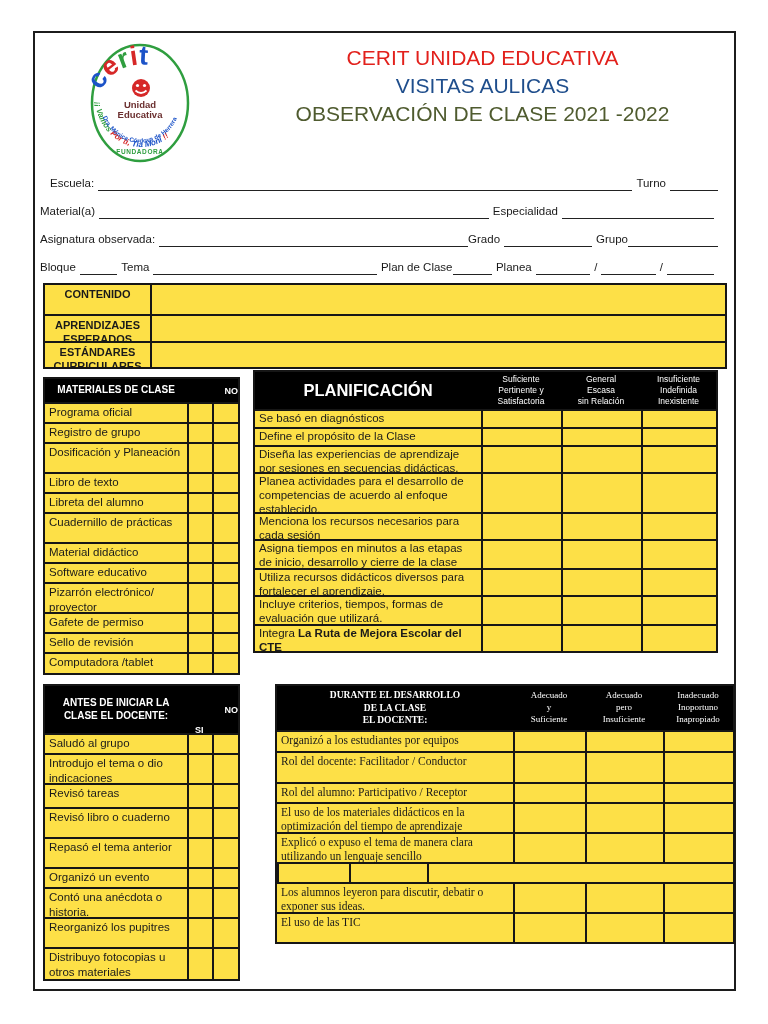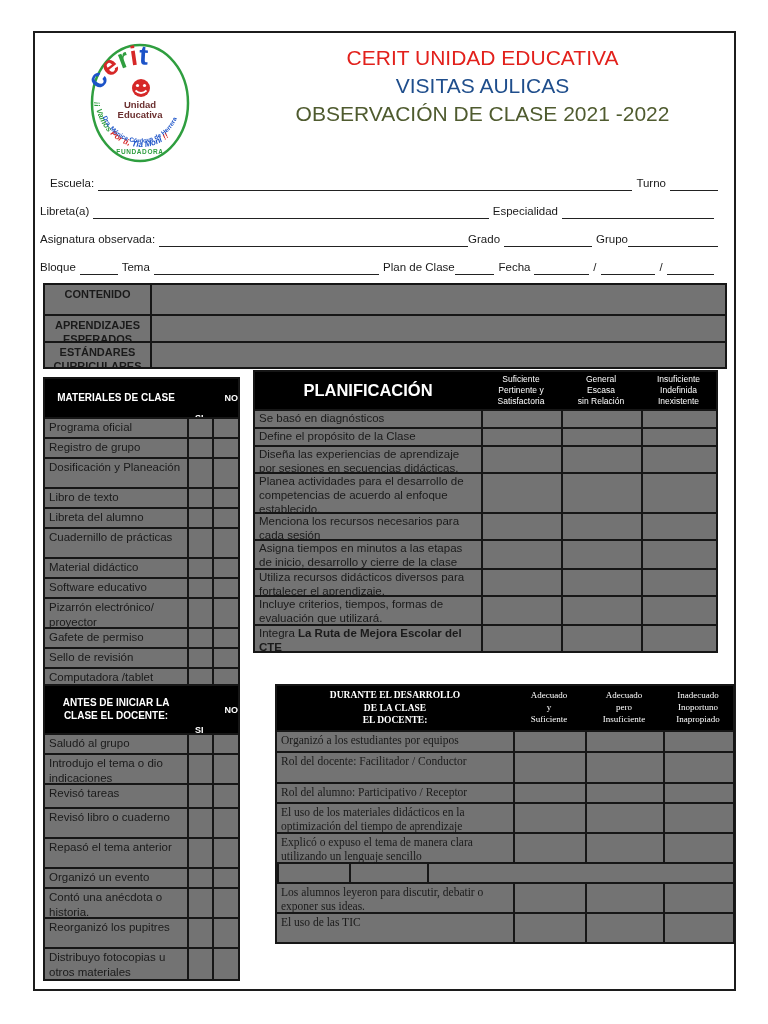--- a/index.html
+++ b/index.html
@@ -11,21 +11,21 @@
   .logo { position:absolute; left:75px; top:36px; width:130px; height:132px; }
   .titles { position:absolute; left:245px; top:44px; width:475px; text-align:center;
             font-weight:normal; font-size:21px; line-height:1.33; }
   .t1 { color:#E2211C; } .t2 { color:#1F4E8C; } .t3 { color:#4F5B2F; }
   
   .fline { position:absolute; display:flex; align-items:flex-start; font-size:11.5px; height:17px; }
   .fline span.lbl { white-space:nowrap; padding-bottom:1px; }
   .blank { border-bottom:1.3px solid #222; height:14px; margin:0 4px; }
   .slash { padding-bottom:1px; }
   
-  .tbl { position:absolute; border:2px solid #161616; background:#737373; }
+  .tbl { position:absolute; border:2px solid #161616; background:#fde047; }
   .trow { display:flex; border-top:2px solid #161616; overflow:hidden; }
   .trow:first-child { border-top:none; }
   .bhead { background:#000; color:#fff; display:flex; align-items:center; }
   
   .c-label { width:107px; border-right:2px solid #161616; font-weight:bold; font-size:11px;
              text-align:center; padding-top:3px; line-height:1.25; }
   .c-val { flex:1; }
   
   .sn-title { width:145px; text-align:center; font-weight:bold; font-size:10px; line-height:1.25; }
   .sn-si { width:25px; text-align:center; font-weight:bold; font-size:9px;margin-top:40px; }
@@ -93,41 +93,41 @@
   <div class="t3">OBSERVACIÓN DE CLASE 2021 -2022</div>
 </div>
 
 <div class="fline" style="left:50px; top:177px; width:672px;">
   <span class="lbl">Escuela:</span>
   <span class="blank" style="flex:1"></span>
   <span class="lbl">Turno</span>
   <span class="blank" style="width:48px"></span>
 </div>
 <div class="fline" style="left:40px; top:205px; width:678px;">
-  <span class="lbl">Libreta(a)</span>
+  <span class="lbl">Material(a)</span>
   <span class="blank" style="flex:1"></span>
   <span class="lbl">Especialidad</span>
   <span class="blank" style="width:152px"></span>
 </div>
 <div class="fline" style="left:40px; top:233px; width:682px;">
   <span class="lbl">Asignatura observada:</span>
   <span class="blank" style="flex:1; margin-right:0;"></span>
   <span class="lbl">Grado</span>
   <span class="blank" style="width:88px"></span>
   <span class="lbl">Grupo</span>
   <span class="blank" style="width:90px; margin-left:0;"></span>
 </div>
 <div class="fline" style="left:40px; top:261px; width:678px;">
   <span class="lbl">Bloque</span>
   <span class="blank" style="width:40px"></span>
   <span class="lbl">Tema</span>
   <span class="blank" style="width:238px"></span>
   <span class="lbl">Plan de Clase</span>
   <span class="blank" style="width:42px; margin-left:0;"></span>
-  <span class="lbl">Fecha</span>
+  <span class="lbl">Planea</span>
   <span class="blank" style="width:58px"></span>
   <span class="slash">/</span>
   <span class="blank" style="width:58px"></span>
   <span class="slash">/</span>
   <span class="blank" style="width:50px"></span>
 </div>
 
 <div class="tbl" style="left:43px; top:283px; width:684px;">
   <div class="trow" style="height:29px">
     <div class="c-label">CONTENIDO</div>
@@ -137,21 +137,21 @@
     <div class="c-label">APRENDIZAJES ESPERADOS</div>
     <div class="c-val"></div>
   </div>
   <div class="trow" style="height:26px">
     <div class="c-label">ESTÁNDARES CURRICULARES</div>
     <div class="c-val"></div>
   </div>
 </div>
 
 <div class="tbl" style="left:43px; top:377px; width:197px;">
-  <div class="trow bhead" style="height:38px">
+  <div class="trow bhead" style="height:23px">
     <div class="sn-title">MATERIALES DE CLASE</div>
     <div class="sn-si">SI</div>
     <div class="sn-no">NO</div>
   </div>
   <div class="trow" style="height:20px">
       <div class="sn-label">Programa oficial</div>
       <div class="sn-cell"></div>
       <div class="sn-cell2"></div>
     </div>
   <div class="trow" style="height:20px">

